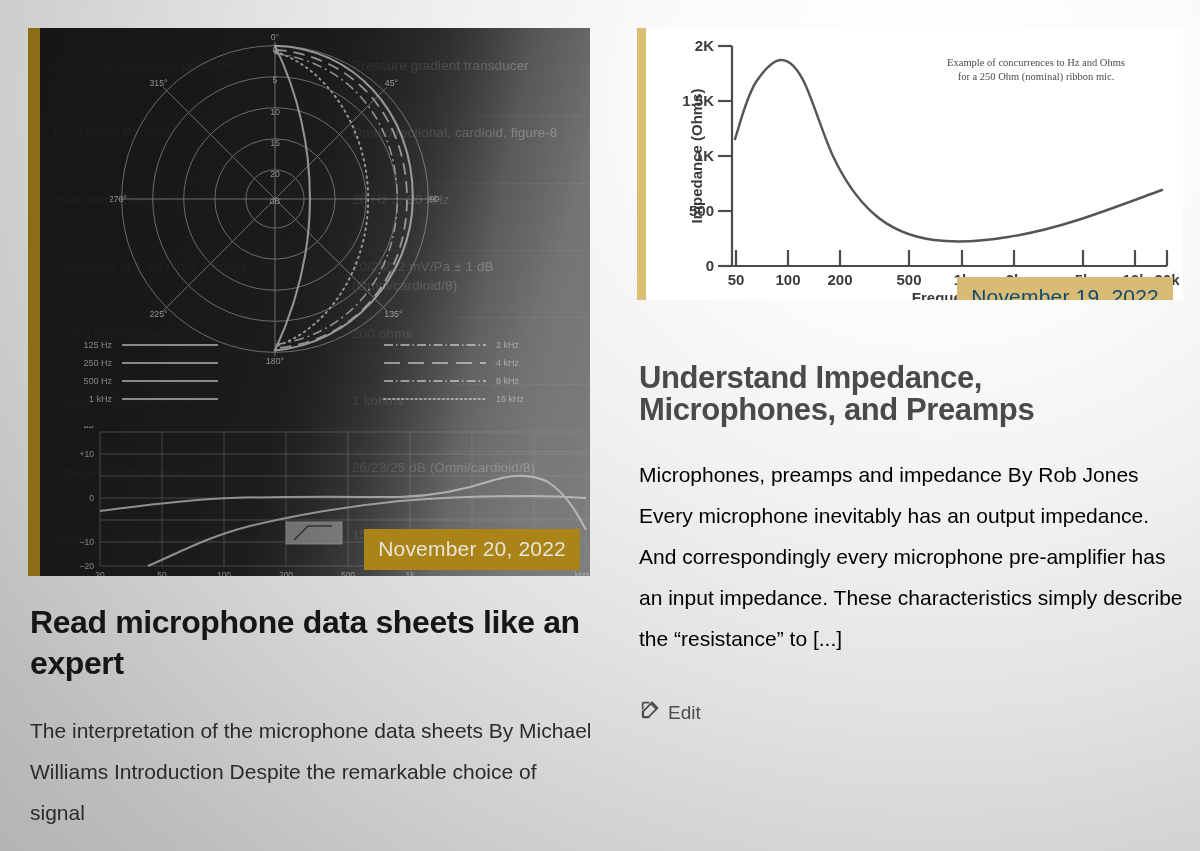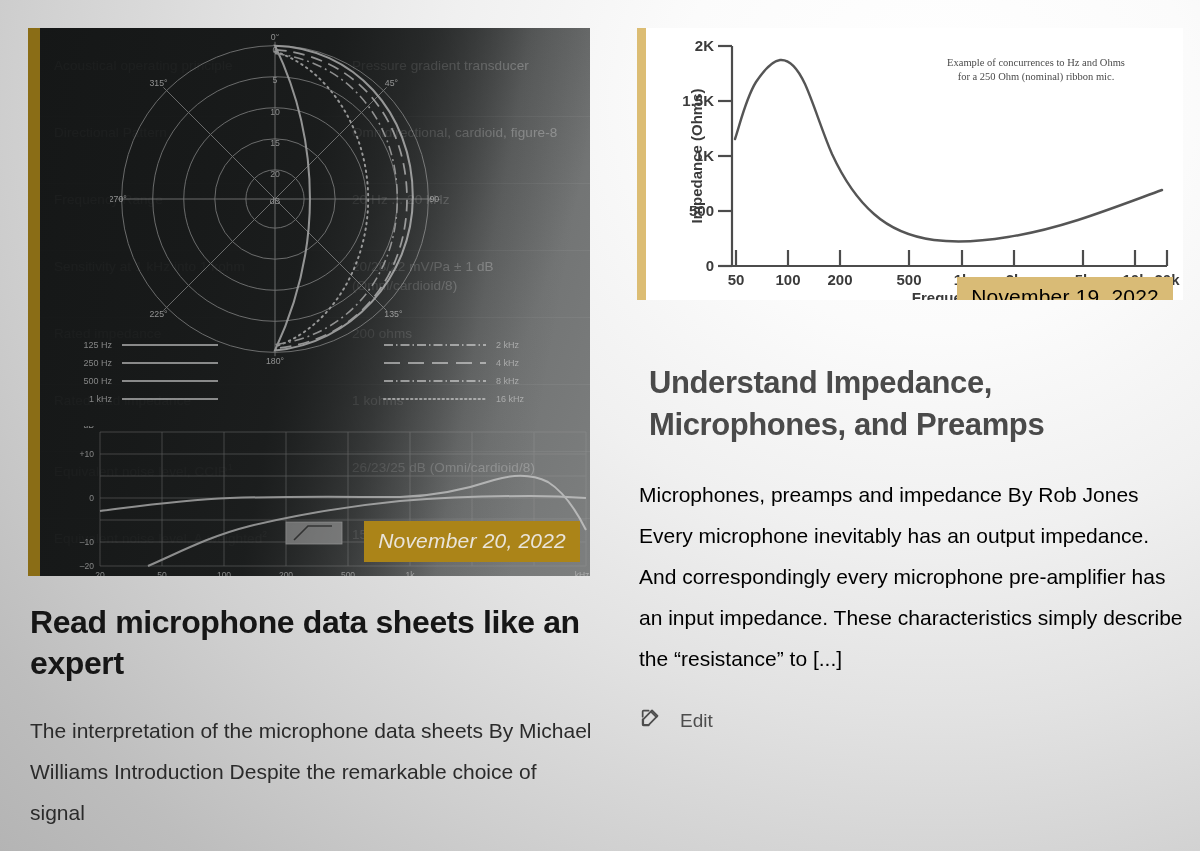--- a/index.html
+++ b/index.html
@@ -140,53 +140,52 @@
     font-size: 21px;
     line-height: 1;
     color: #ffffff;
     padding: 9px 14px 11px 14px;
     white-space: nowrap;
     z-index: 8;
     letter-spacing: .2px;
   }
   .date-left {
     right: 10px;
-    bottom: 14px;
+    bottom: 6px;
     background: #ab8418;
     color: #e9e4da;
-    font-style: italic;
   }
   .date-right {
     right: 10px;
     bottom: -18px;
     background: #d9bb76;
-    color: #000000;
+    color: #0c4a6e;
     text-align: right;
   }
 
   
   .card-title {
     margin: 0;
     padding: 0;
     font-weight: bold;
     color: #161616;
     letter-spacing: -0.4px;
   }
   .title-left {
     font-size: 32px;
     line-height: 41px;
     margin-top: 26px;
     margin-left: 2px;
     max-width: 570px;
   }
   .title-right {
     font-size: 31px;
-    line-height: 42px;
+    line-height: 32px;
     margin-top: 62px;
-    margin-left: 12px;
+    margin-left: 2px;
     color: #4a4a4a;
     max-width: 530px;
   }
   .card-excerpt {
     margin: 0;
     padding: 0;
     font-size: 21px;
     line-height: 41px;
     color: #2b2b2b;
   }
@@ -199,22 +198,22 @@
     margin-top: 28px;
     margin-left: 2px;
     color: #000000;
     max-width: 556px;
   }
 
   
   .edit-link {
     display: inline-flex;
     align-items: center;
-    gap: 19px;
-    margin-top: 28px;
+    gap: 7px;
+    margin-top: 40px;
     margin-left: 2px;
     text-decoration: none;
     color: #4d4d4d;
     font-size: 19px;
     cursor: pointer;
   }
   .edit-icon { display: block; }
   .edit-label { line-height: 1; }
 </style>
 </head>

